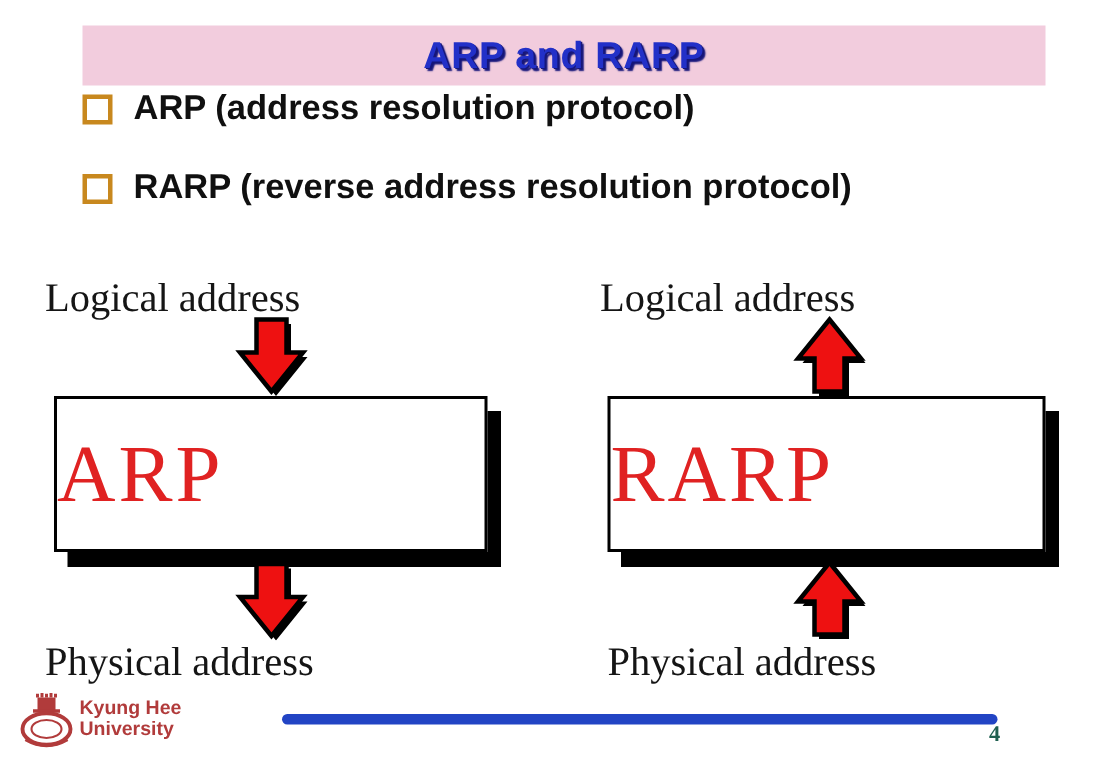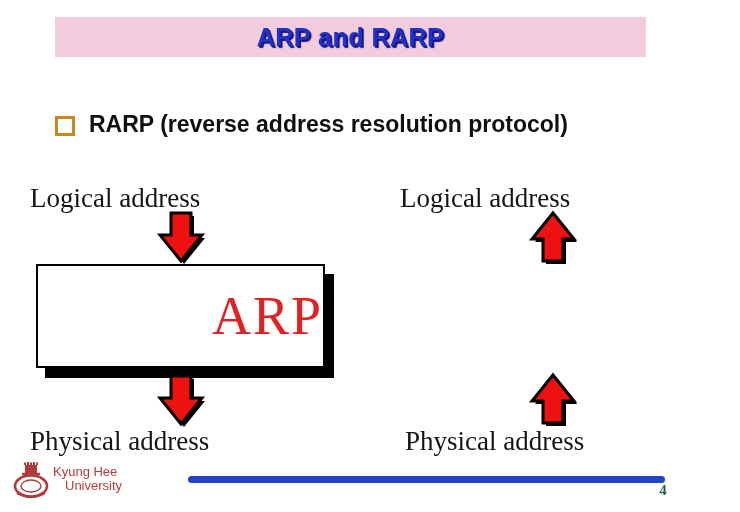--- a/index.html
+++ b/index.html
@@ -2,21 +2,21 @@
 <html style="--header-bg: #f2ccdd; --title-blue: #2230c8; --bullet-gold: #c8881e; --arrow-red: #ee1111; --box-text-red: #e02222; --line-blue: #2244c4; --page-green: #206050; --logo-red: #b13b3b;"><head>
 <meta charset="utf-8">
 <style>
   html,body{margin:0;padding:0;background:#fff;}
   .slide{
     position:relative;width:740px;height:512px;background:#ffffff;overflow:hidden;
     font-family:"Liberation Sans",sans-serif;
   }
   
   .header-bar{
-    position:absolute;left:55px;top:17px;width:591px;height:40px;
+    position:absolute;left:55px;top:17px;width:642px;height:40px;
     background:var(--header-bg,#f2ccdd);
     display:flex;align-items:center;justify-content:center;
   }
   .header-title{
     font-weight:bold;font-size:25px;letter-spacing:.5px;
     color:var(--title-blue,#2230c8);
     text-shadow:1px 1px 0 #16167a,2px 2px 1px #16167a;
   }
   
   .bullet-row{position:absolute;left:55px;display:flex;align-items:flex-start;}
@@ -33,60 +33,64 @@
     font-family:"Liberation Serif",serif;font-size:27px;color:#151515;
   }
   .lab-tl{left:30px;top:183px;}
   .lab-tr{left:400px;top:183px;}
   .lab-bl{left:30px;top:426px;}
   .lab-br{left:405px;top:426px;}
   
   .proto-box{
     position:absolute;top:264px;height:100px;background:#ffffff;
     border:2px solid #000;box-shadow:9px 10px 0 #000;
-    display:flex;align-items:center;justify-content:flex-end;
+    display:flex;align-items:center;justify-content:flex-start;
   }
   .proto-box.left{left:36px;width:285px;}
   .proto-box.right{left:405px;width:288px;}
   .proto-text{
     font-family:"Liberation Serif",serif;font-size:54px;letter-spacing:2px;
     color:var(--box-text-red,#e02222);
   }
   
   .arrow{position:absolute;width:50px;height:54px;}
   .ar-1{left:156px;top:210px;}
   .ar-2{left:156px;top:373px;}
   .ar-3{left:528px;top:210px;}
   .ar-4{left:528px;top:372px;}
   
   .logo{position:absolute;left:11px;top:461px;width:40px;height:42px;}
   .org-name{
     position:absolute;left:53px;top:465px;
-    color:var(--logo-red,#b13b3b);font-weight:normal;font-size:13px;line-height:1.08;
+    color:var(--logo-red,#b13b3b);font-weight:bold;font-size:13px;line-height:1.08;
   }
-  .org-line2{margin-left:12px;}
+  .org-line2{margin-left:0;}
   .footer-line{
     position:absolute;left:188px;top:476px;width:477px;height:7px;border-radius:4px;
     background:var(--line-blue,#2244c4);
   }
   .page-number{
     position:absolute;left:652px;top:482px;width:22px;text-align:center;
     font-family:"Liberation Serif",serif;font-weight:bold;font-size:15px;
     color:var(--page-green,#206050);
   }
 </style>
 </head>
 <body>
 
 <div class="slide">
 
   <div class="header-bar">
     <div class="header-title">ARP and RARP</div>
   </div>
 
+  <div class="bullet-row b1">
+    <span class="bullet-square"></span>
+    <span class="bullet-text">ARP (address resolution protocol)</span>
+  </div>
   <div class="bullet-row b2">
     <span class="bullet-square"></span>
     <span class="bullet-text">RARP (reverse address resolution protocol)</span>
   </div>
 
   <div class="diag-label lab-tl">Logical address</div>
 
   <svg class="arrow ar-1" viewBox="0 0 50 54">
     <path d="M25 51 L4 25 H15 V3 H35 V25 H46 Z" transform="translate(3,3)" fill="#000"></path>
     <path d="M25 51 L4 25 H15 V3 H35 V25 H46 Z" fill="#ee1111" stroke="#000" stroke-width="3"></path>
@@ -103,20 +107,23 @@
 
   <div class="diag-label lab-bl">Physical address</div>
 
   <div class="diag-label lab-tr">Logical address</div>
 
   <svg class="arrow ar-3" viewBox="0 0 50 54">
     <path d="M25 3 L46 29 H35 V51 H15 V29 H4 Z" transform="translate(3,3)" fill="#000"></path>
     <path d="M25 3 L46 29 H35 V51 H15 V29 H4 Z" fill="#ee1111" stroke="#000" stroke-width="3"></path>
   </svg>
 
+  <div class="proto-box right">
+    <span class="proto-text">RARP</span>
+  </div>
 
   <svg class="arrow ar-4" viewBox="0 0 50 54">
     <path d="M25 3 L46 29 H35 V51 H15 V29 H4 Z" transform="translate(3,3)" fill="#000"></path>
     <path d="M25 3 L46 29 H35 V51 H15 V29 H4 Z" fill="#ee1111" stroke="#000" stroke-width="3"></path>
   </svg>
 
   <div class="diag-label lab-br">Physical address</div>
 
   <svg class="logo" viewBox="0 0 40 42">
     <g stroke="#b13b3b" fill="none" stroke-width="1.6">

